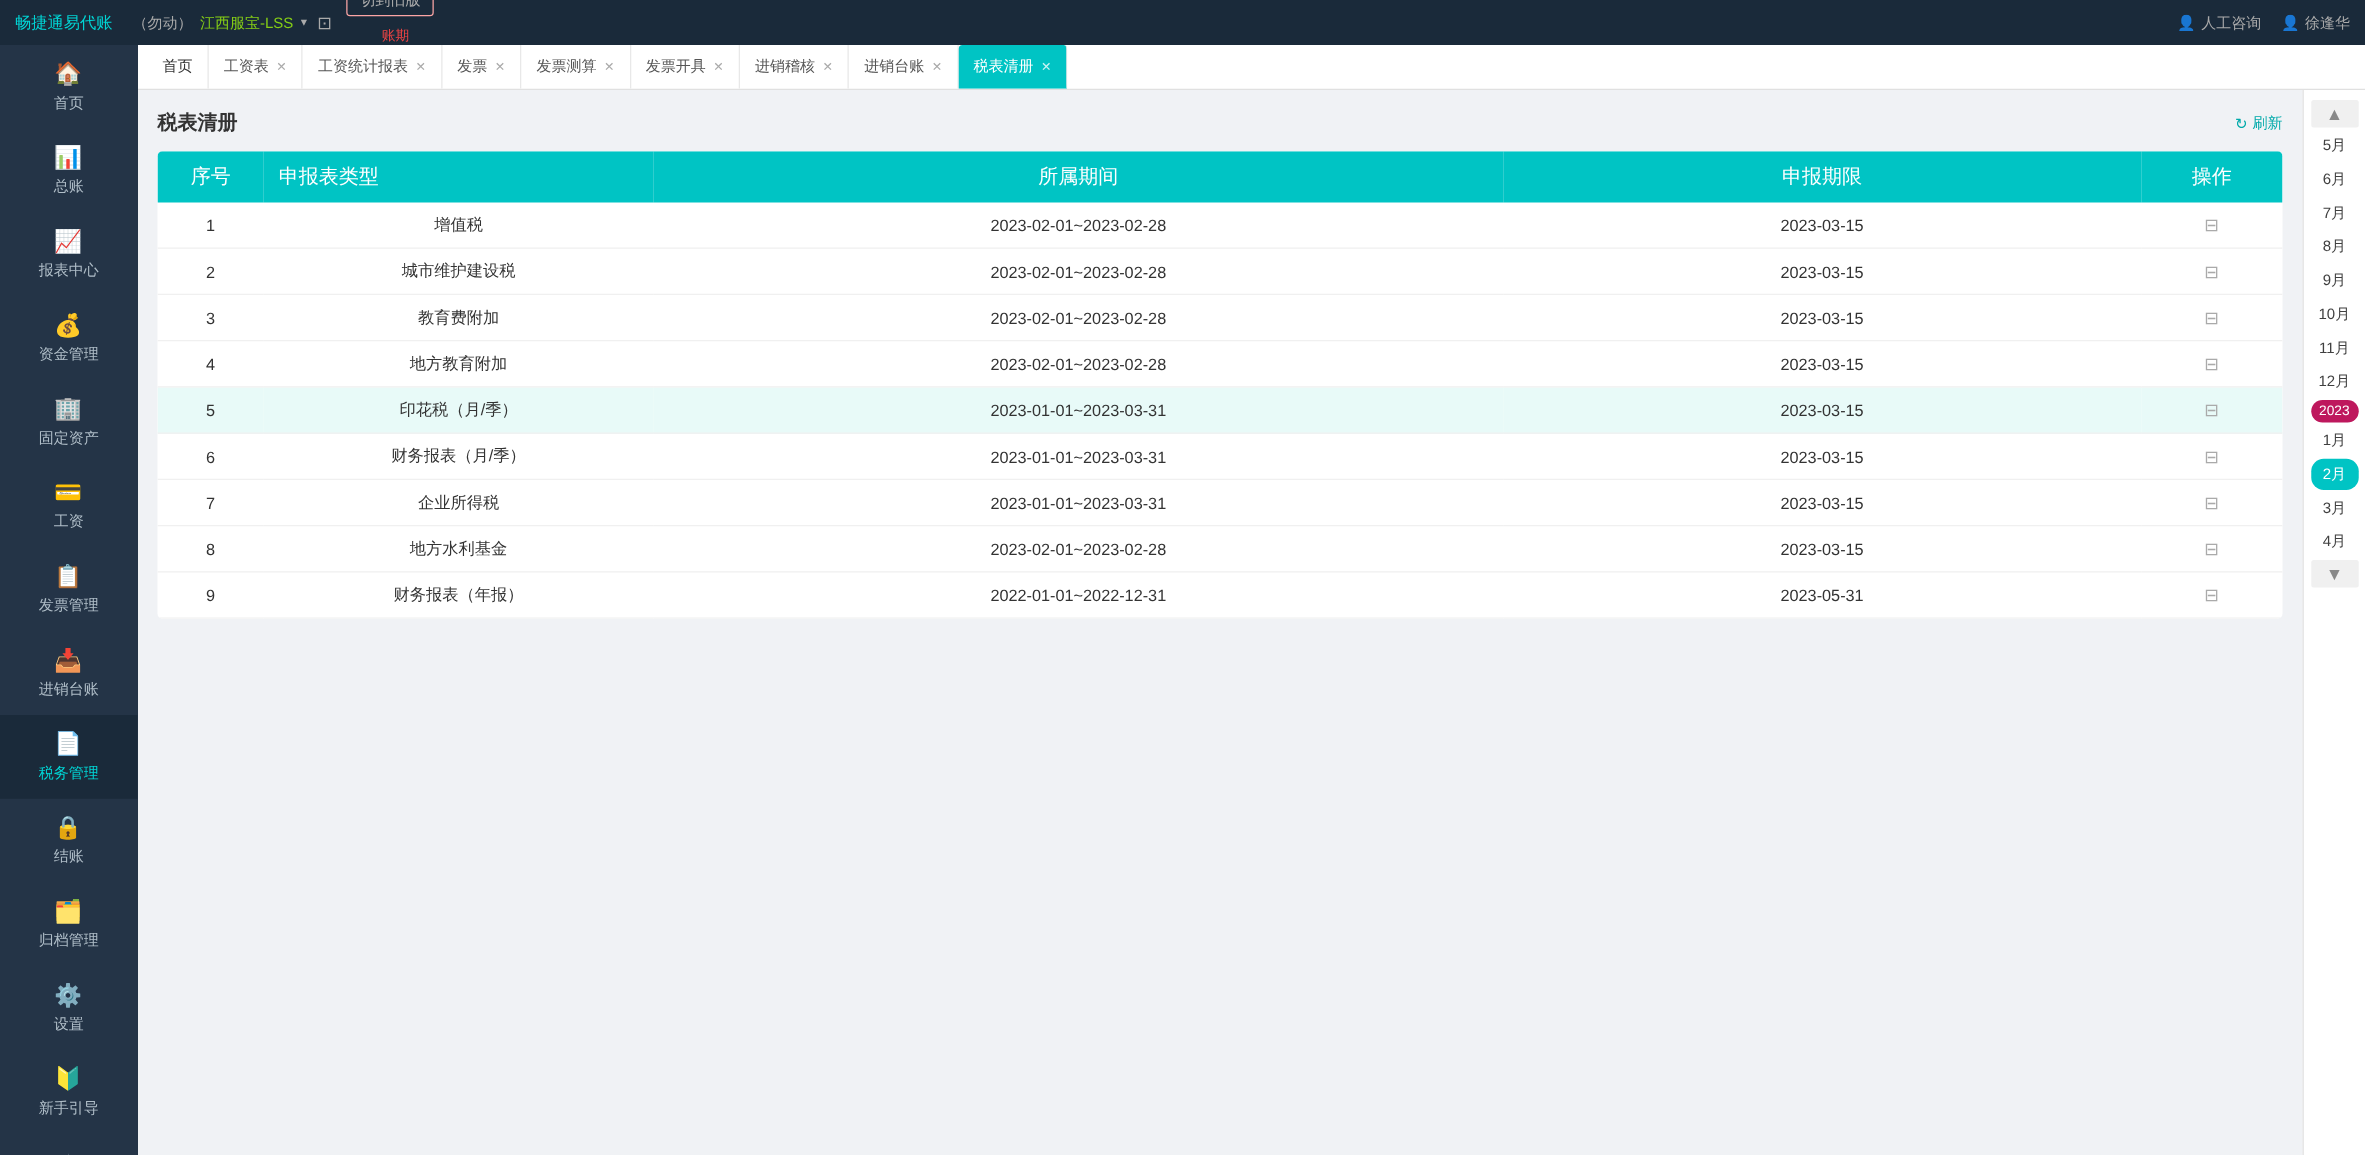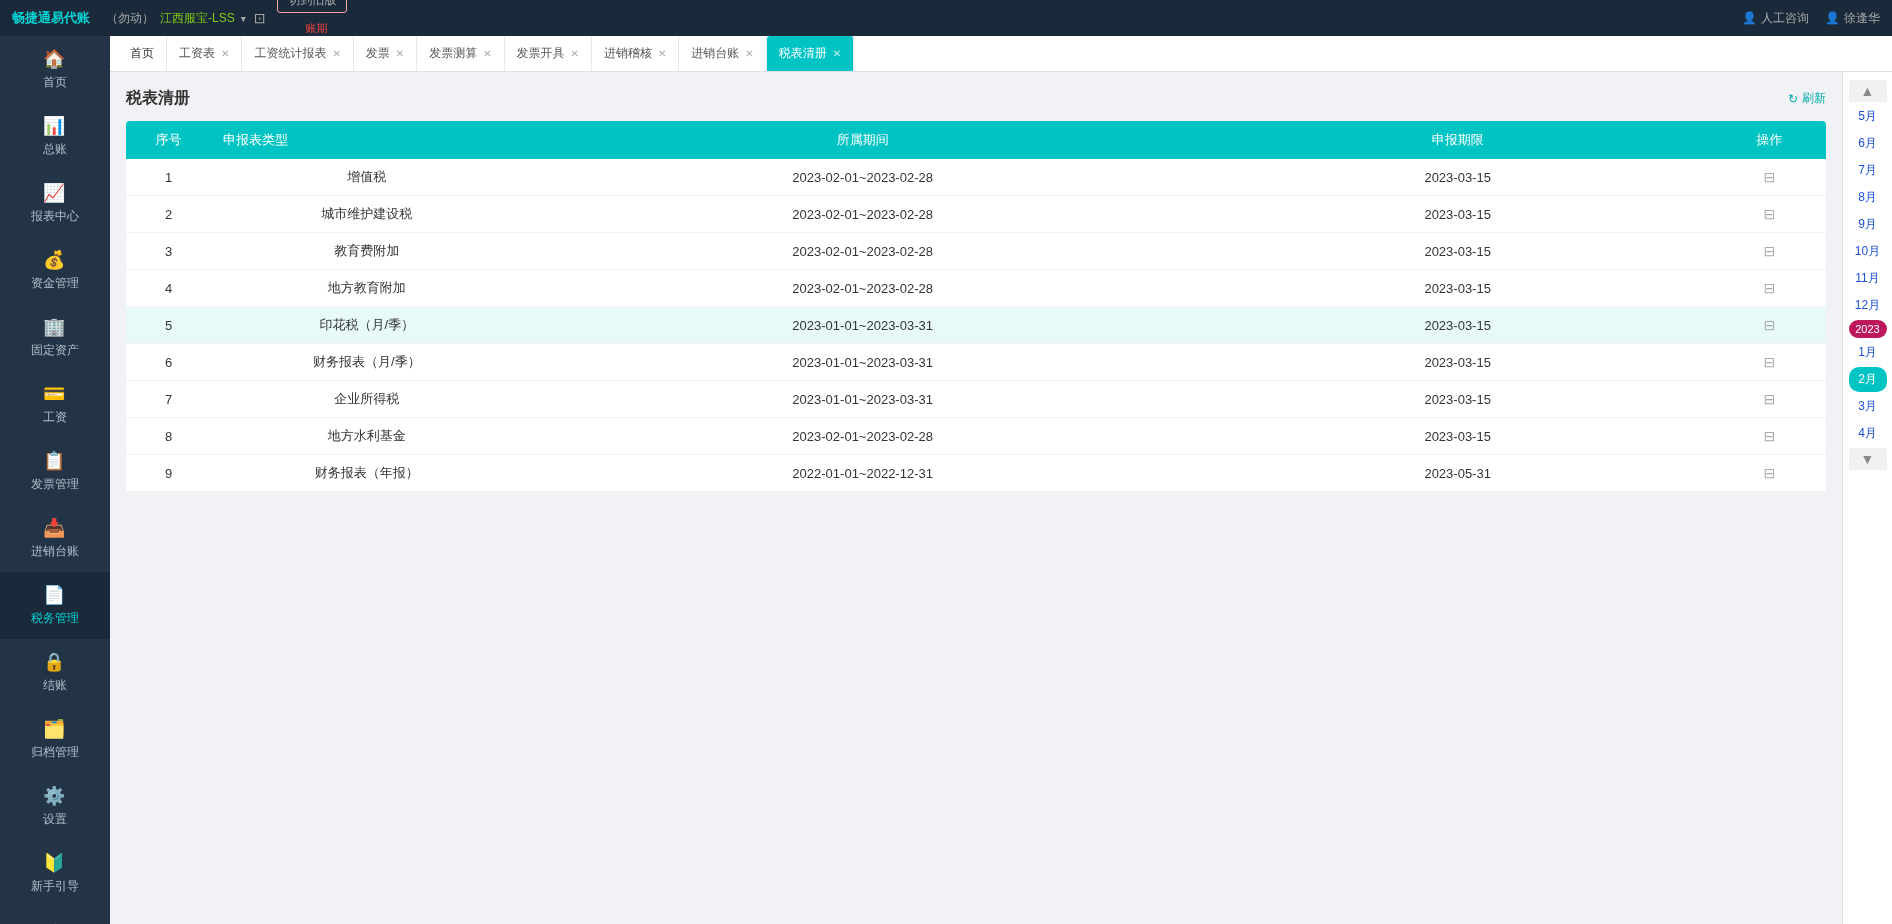--- a/index.html
+++ b/index.html
@@ -11,21 +11,21 @@
       background: #1a2a3a;
       display: flex;
       align-items: center;
       padding: 0 12px;
       color: #fff;
       flex-shrink: 0;
     }
     .top-bar-logo {
       color: #00d4d4;
       font-size: 13px;
-      font-weight: bold;
+      font-weight: normal;
       margin-right: 16px;
     }
     .top-bar-company {
       display: flex;
       align-items: center;
       gap: 6px;
       font-size: 12px;
       color: #ccc;
     }
     .company-name {
@@ -223,21 +223,21 @@
       border-radius: 4px;
       overflow: hidden;
     }
     .data-table thead tr {
       background: #00c4c4;
       color: #fff;
     }
     .data-table thead th {
       padding: 10px 12px;
       text-align: center;
-      font-size: 13px;
+      font-size: 16px;
       font-weight: normal;
     }
     .data-table thead th:first-child {
       width: 60px;
     }
     .data-table thead th:nth-child(2) {
       text-align: left;
       width: 220px;
     }
     .data-table thead th:nth-child(3) {
@@ -280,21 +280,21 @@
       align-items: center;
       padding-top: 8px;
       flex-shrink: 0;
       position: relative;
     }
     .month-item {
       width: 38px;
       padding: 4px 2px;
       text-align: center;
       font-size: 12px;
-      color: #1d4ed8;
+      color: #404040;
       cursor: pointer;
       margin-bottom: 2px;
       border-radius: 2px;
     }
     .month-item.active {
       background: #00c4c4;
       color: #fff;
       border-radius: 10px;
     }
     .month-item.year-indicator {

